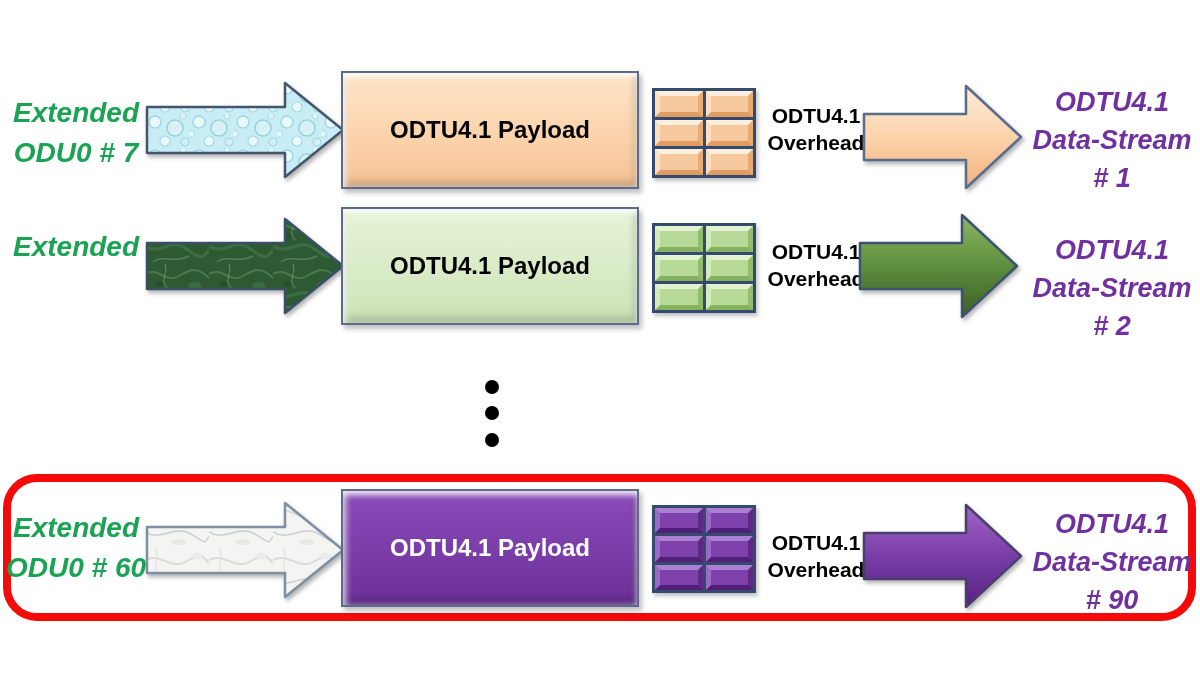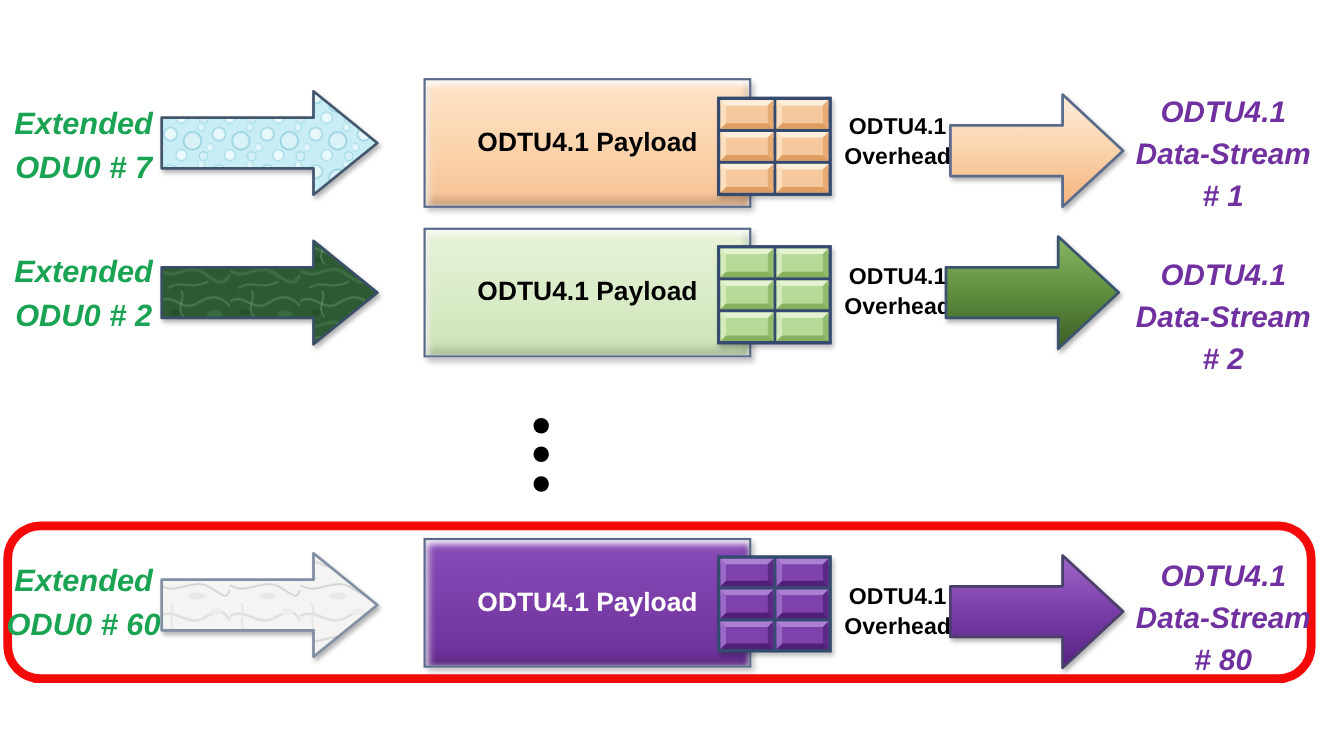--- a/index.html
+++ b/index.html
@@ -26,21 +26,20 @@
   
   .box{
     position:absolute;left:341px;width:298px;height:118px;box-sizing:border-box;
     border:2px solid #5a6b8c;display:flex;align-items:center;justify-content:center;
     font-weight:bold;font-size:24px;color:#000;
     box-shadow:3px 4px 5px rgba(0,0,0,0.25),
                inset 0 4px 6px rgba(255,255,255,0.85),
                inset 4px 0 6px rgba(255,255,255,0.45),
                inset 0 -6px 8px rgba(0,0,0,0.18),
                inset -4px 0 6px rgba(0,0,0,0.10);
-    margin-left:44px;
   }
   .box.peach{background:linear-gradient(180deg,#fde4c8 0%,#fbd3ab 55%,#f6c294 100%);}
   .box.green{background:linear-gradient(180deg,#e7f3d8 0%,#d9ebc7 55%,#cde2b6 100%);}
   .box.purple{background:linear-gradient(180deg,#8a4cb8 0%,#7a3da8 55%,#6b2f98 100%);color:#ffffff;}
 
   
   .oh-grid{
     position:absolute;left:652px;width:104px;box-sizing:border-box;
     display:grid;grid-template-columns:1fr 1fr;grid-auto-rows:1fr;gap:3px;
     background:#344a6e;padding:2px;border:1px solid #344a6e;
@@ -149,21 +148,20 @@
     <polygon points="2,32 104,32 104,4 159,55 104,106 104,78 2,78" fill="url(#gradPeach)" stroke="#5a6b8c" stroke-width="2.5" stroke-linejoin="round"></polygon>
   </svg>
   <div class="out-label" style="top:83px">
     <div>ODTU4.1</div>
     <div>Data-Stream</div>
     <div># 1</div>
   </div>
 
   <div class="src-label" style="top:227px">
     <div>Extended</div>
-    <div>ODU0 # 2</div>
   </div>
   <svg class="arrow" style="left:145px;top:216px" width="202" height="100" viewBox="0 0 202 100">
     <polygon points="2,27 140,27 140,3 198,50 140,97 140,73 2,73" fill="url(#patGreenMarble)" stroke="#3a4f67" stroke-width="2.5" stroke-linejoin="round"></polygon>
   </svg>
   <div class="box green" style="top:207px">
     <span>ODTU4.1 Payload</span>
   </div>
   <div class="oh-grid green" style="top:223px;height:90px">
     <div class="oh-cell"></div>
     <div class="oh-cell"></div>
@@ -212,16 +210,16 @@
   <div class="oh-label" style="top:529px">
     <div>ODTU4.1</div>
     <div>Overhead</div>
   </div>
   <svg class="arrow" style="left:862px;top:501px" width="163" height="110" viewBox="0 0 163 110">
     <polygon points="2,32 104,32 104,4 159,55 104,106 104,78 2,78" fill="url(#gradPurple)" stroke="#4a3f6b" stroke-width="2.5" stroke-linejoin="round"></polygon>
   </svg>
   <div class="out-label" style="top:505px">
     <div>ODTU4.1</div>
     <div>Data-Stream</div>
-    <div># 80</div>
+    <div># 90</div>
   </div>
 
 </div>
 
 </body></html>

